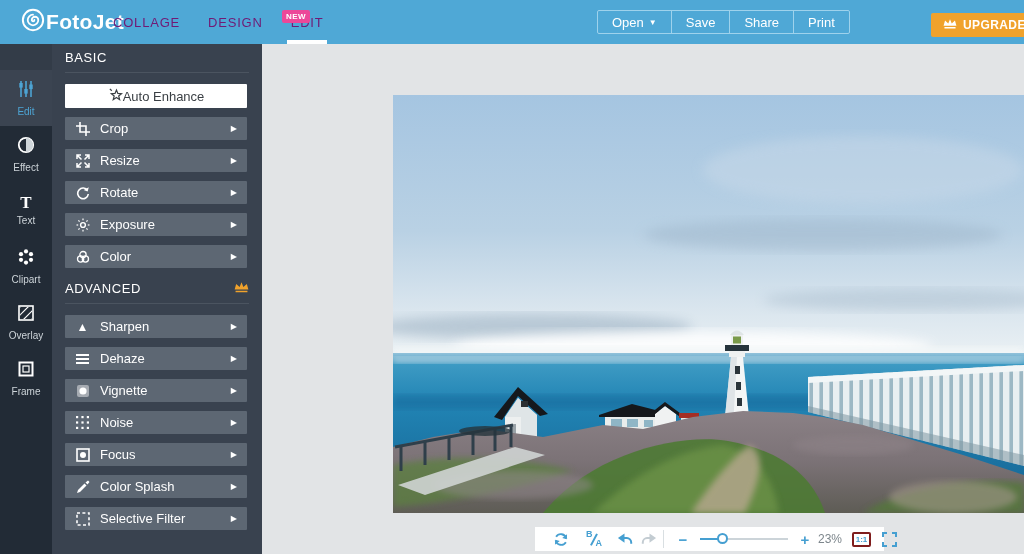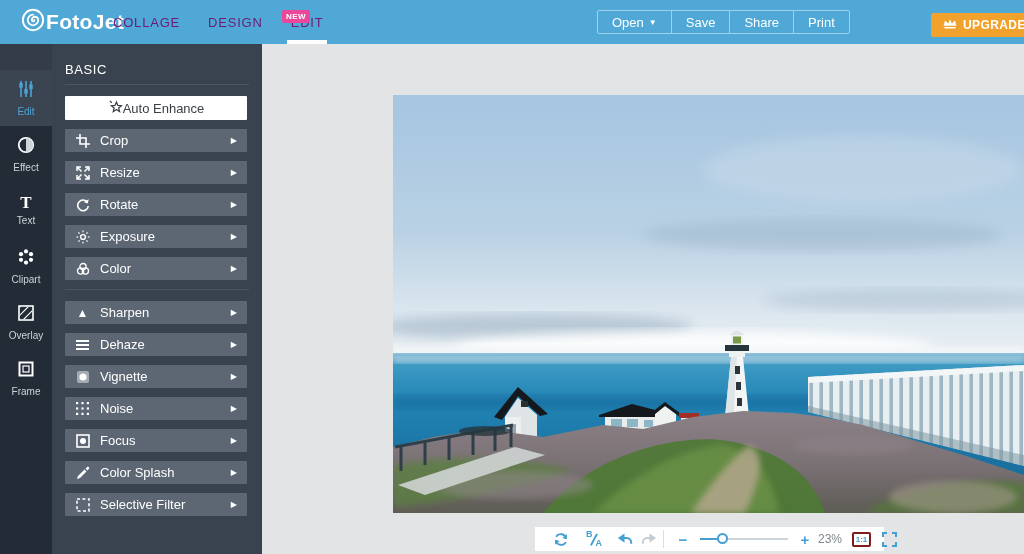--- a/index.html
+++ b/index.html
@@ -23,21 +23,21 @@
   
   .rail { position:absolute; left:0; top:44px; width:52px; height:510px; background:#222b36; z-index:20; }
   .rail-top-strip { height:26px; background:#333c48; }
   .rail-item { width:52px; height:56px; display:flex; flex-direction:column; align-items:center; justify-content:center; gap:4px; cursor:pointer; }
   .rail-item .lbl { font-size:10px; color:#cdd4d9; }
   .rail-item.active { background:#3b4451; }
   .rail-item.active .lbl { color:#4da4d4; }
   .t-glyph { color:#fff; font-size:17px; font-weight:bold; font-family:"Liberation Serif", serif; line-height:16px; }
 
   
-  .panel { position:absolute; left:52px; top:44px; width:210px; height:510px; background:#39424f; padding:18px 13px 0 13px; z-index:20; }
+  .panel { position:absolute; left:52px; top:44px; width:210px; height:510px; background:#39424f; padding:6px 13px 0 13px; z-index:20; }
   .panel-header { display:flex; align-items:center; justify-content:space-between; color:#fff; font-size:13px; letter-spacing:.6px; }
   .panel hr { border:none; border-top:1px solid #4b5460; margin:7px 0 11px 0; }
   .btn-enhance { width:182px; height:24px; background:#fff; border:none; border-radius:1px; color:#3a3f44; font-size:13px; display:flex; align-items:center; justify-content:center; gap:0; margin-bottom:9px; cursor:pointer; }
   .tool-btn { width:182px; height:23px; background:#5d6773; border:none; border-radius:1px; color:#fff; font-size:13px; display:flex; align-items:center; margin-bottom:9px; padding:0 10px; cursor:pointer; }
   .tool-btn .ticon { width:15px; height:15px; display:flex; align-items:center; justify-content:center; margin-right:10px; color:#fff; font-size:12px; }
   .tool-btn .arr { margin-left:auto; font-size:8px; color:#fff; }
   .adv-gap { margin-top:13px; }
 
   
   .canvas { position:absolute; left:262px; top:44px; width:762px; height:510px; background:#e2e4e6; }
@@ -241,20 +241,28 @@
         <svg width="14" height="14" viewBox="0 0 14 14" fill="none" stroke="#fff" stroke-width="1.3">
             <circle cx="7" cy="4.6" r="3.1"></circle>
             <circle cx="4.6" cy="9" r="3.1"></circle>
             <circle cx="9.4" cy="9" r="3.1"></circle>
           </svg>
       </span>
       <span>Color</span>
       <span class="arr">▶</span>
     </button>
 
+    <div class="panel-header adv-gap">
+      <span>ADVANCED</span>
+      <span>
+        <svg width="15" height="12" viewBox="0 0 24 18">
+            <path d="M1 13 L3.5 4 L9 9 L12 1.5 L15 9 L20.5 4 L23 13 Z M2.5 15 h19 v2.5 h-19 Z" fill="#f0a22c"></path>
+          </svg>
+      </span>
+    </div>
     <hr>
 
     <button class="tool-btn">
       <span class="ticon">▲</span>
       <span>Sharpen</span>
       <span class="arr">▶</span>
     </button>
     <button class="tool-btn">
       <span class="ticon">
         <svg width="13" height="12" viewBox="0 0 13 12" stroke="#fff" stroke-width="2">

